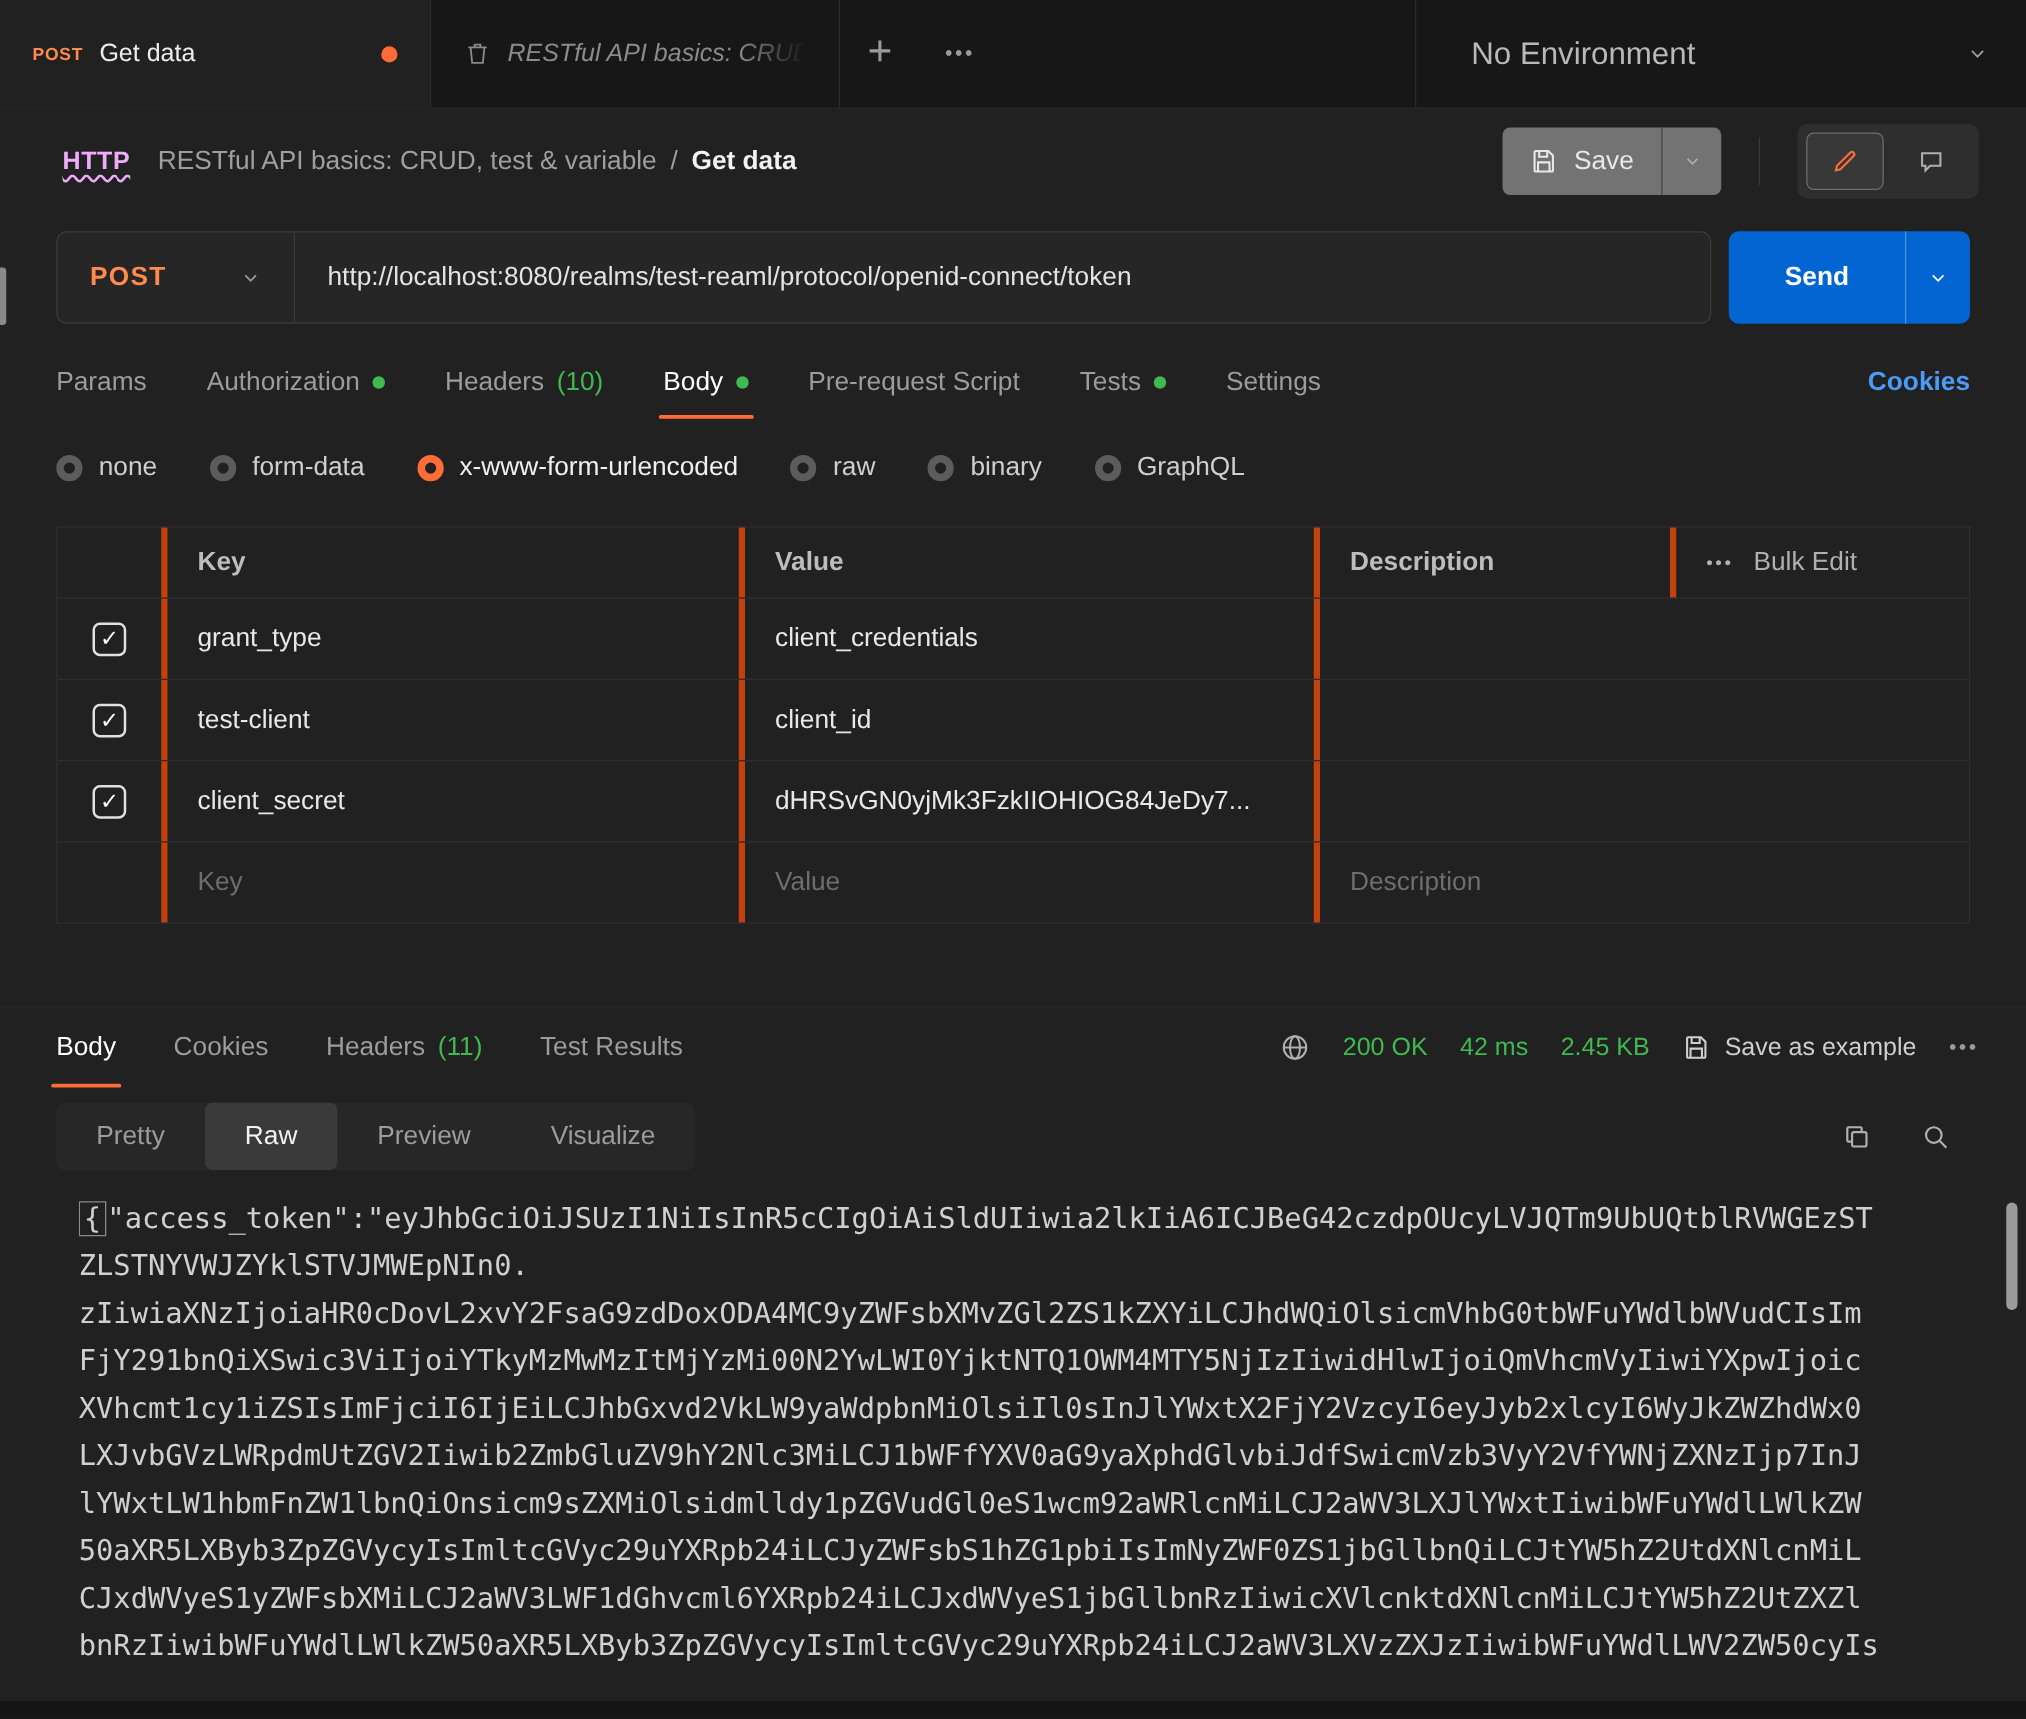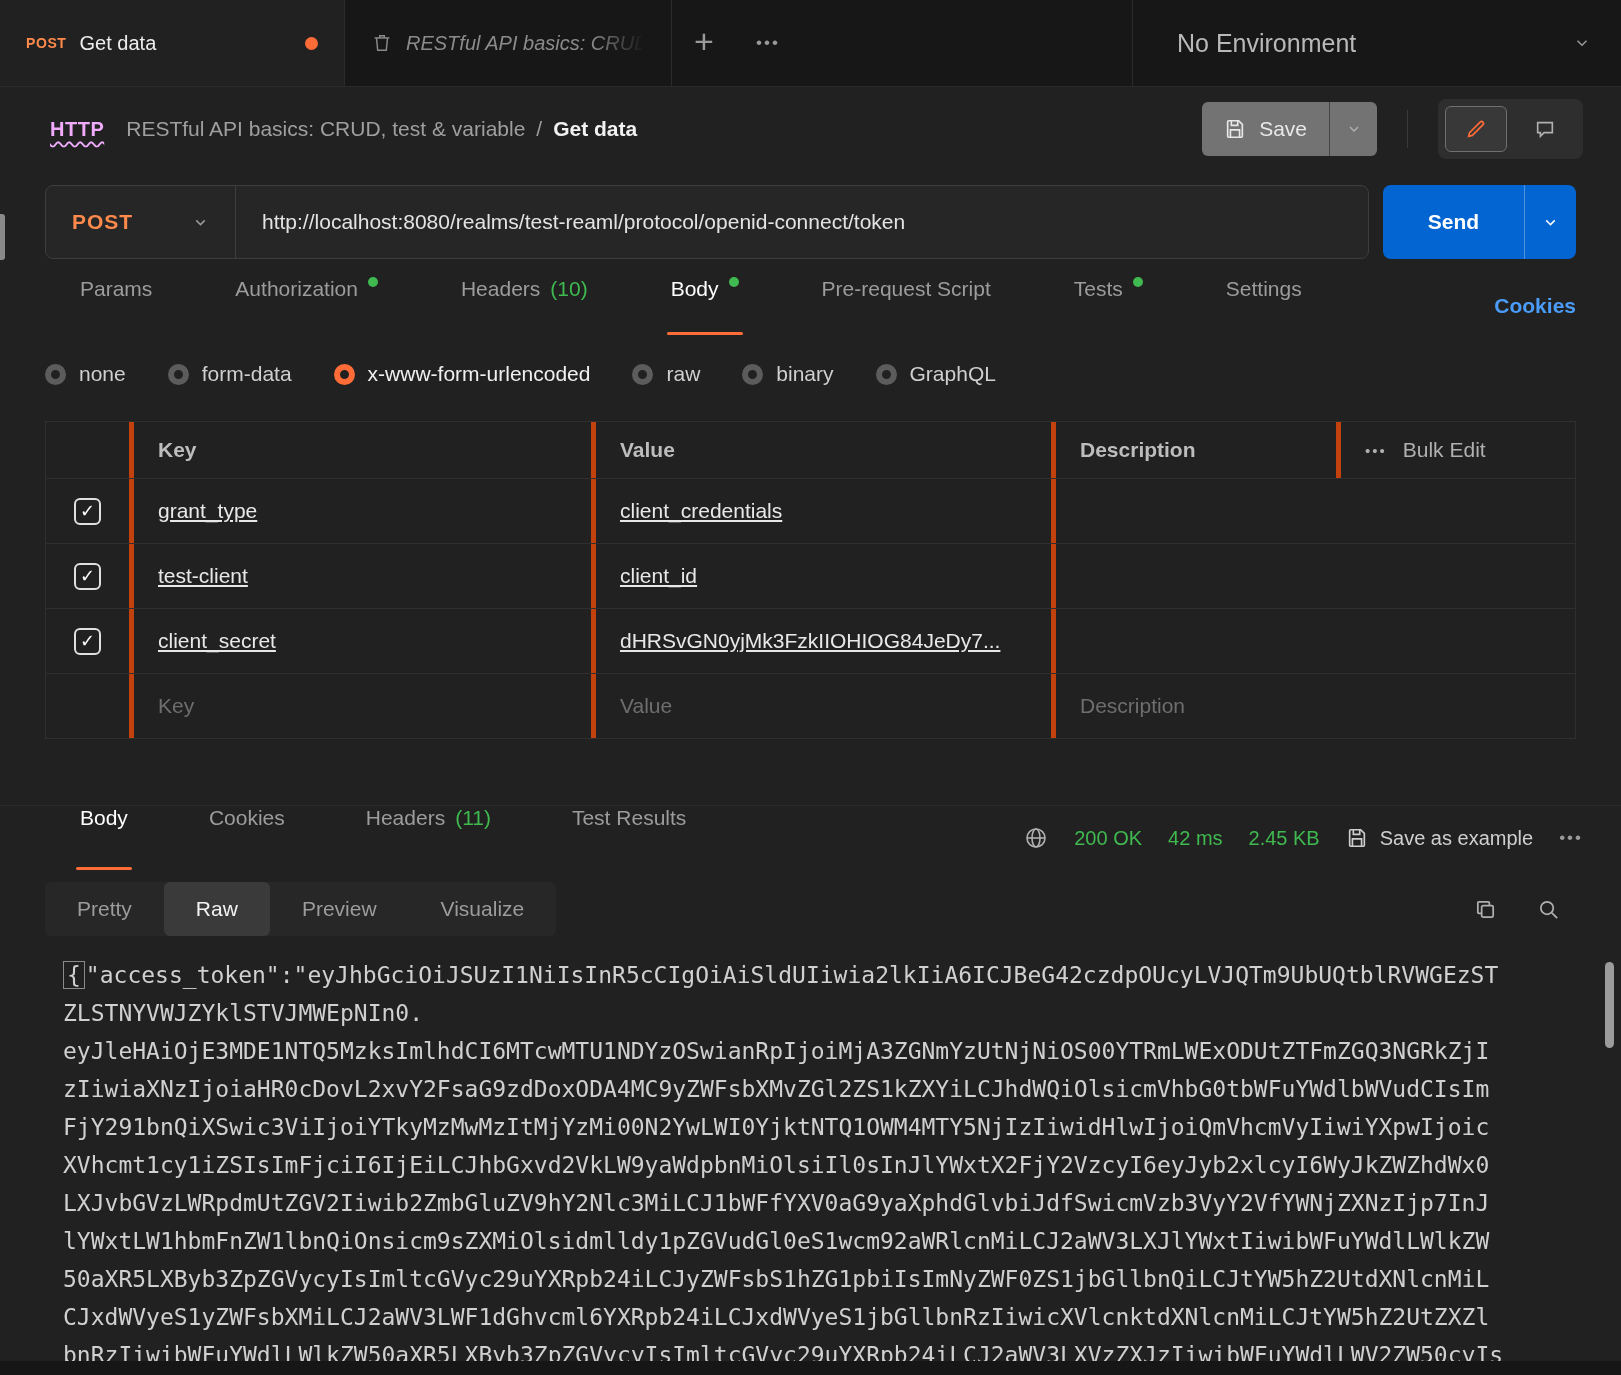--- a/index.html
+++ b/index.html
@@ -54,21 +54,21 @@
   .method-select { width:190px; display:flex; align-items:center; justify-content:space-between; padding:0 26px;
     border-right:1px solid #3d3d3d; color:#ff8a4c; font-weight:700; font-size:21px; letter-spacing:1px; cursor:pointer; }
   .method-select .chev { color:#9a9a9a; }
   .url-input { flex:1; display:flex; align-items:center; padding:0 26px; font-size:21px; color:#e3e3e3; white-space:nowrap; cursor:text; }
   .send-btn { width:193px; display:flex; background:#0265d2; border-radius:8px; overflow:hidden; border:none; padding:0; cursor:pointer; }
   .send-main { flex:1; display:flex; align-items:center; justify-content:center; color:#fff; font-size:21px; font-weight:600; font-family:inherit; }
   .send-caret { width:52px; border-left:1px solid rgba(255,255,255,.3); display:flex; align-items:center; justify-content:center; color:#fff; }
 
   
   .req-tabs { margin:18px 45px 0; display:flex; align-items:center; gap:48px; height:58px; font-size:21px; color:#9c9c9c; }
-  .rtab { display:flex; align-items:flex-start; gap:10px; height:100%; position:relative; cursor:pointer; white-space:nowrap;margin-left:35px; }
+  .rtab { display:flex; align-items:center; gap:10px; height:100%; position:relative; cursor:pointer; white-space:nowrap; }
   .rtab.active { color:#ffffff; }
   .rtab.active::after { content:""; position:absolute; left:-4px; right:-4px; bottom:0; height:3px; background:#ff6c37; border-radius:2px; }
   .dot { width:10px; height:10px; border-radius:50%; background:#3fb950; }
   .count { color:#3fb950; }
   .cookies { margin-left:auto; color:#4a9cf8; font-weight:600; font-size:21px; cursor:pointer; }
 
   
   .bodytype-row { margin:16px 45px 0; display:flex; align-items:center; gap:42px; font-size:21px; color:#cfcfcf; height:46px; }
   .radio { display:flex; align-items:center; gap:13px; cursor:pointer; }
   .rdot { width:21px; height:21px; border-radius:50%; border:6px solid #5c5c5c; background:transparent; }
@@ -82,21 +82,21 @@
   .trow:last-child { border-bottom:none; }
   .tcell { display:flex; align-items:center; padding:0 24px; border-right:5px solid #c2410c; min-height:64px; }
   .trow.thead .tcell { min-height:56px; }
   .tcell:last-child { border-right:none; }
   .ccell { justify-content:center; padding:0; }
   .becell { gap:16px; color:#b0b0b0; font-weight:400; }
   .bulk-dots { font-size:15px; letter-spacing:2px; color:#b0b0b0; }
   .ph { color:#6e6e6e; }
   .checkbox { width:27px; height:27px; border:2px solid #e0e0e0; border-radius:6px; display:flex; align-items:center;
     justify-content:center; font-size:18px; font-weight:700; color:#ffffff; cursor:pointer; }
-  .cellval { white-space:nowrap; overflow:hidden;text-decoration:underline; }
+  .cellval { white-space:nowrap; overflow:hidden; }
 
   
   .resp-section { margin-top:66px; border-top:1px solid #2b2b2b; }
   .resp-header { display:flex; align-items:center; gap:46px; padding:0 38px 0 45px; height:64px; font-size:21px; color:#9c9c9c; }
   .resp-meta { margin-left:auto; display:flex; align-items:center; gap:26px; font-size:20px; }
   .green { color:#3fb950; }
   .save-example { display:flex; align-items:center; gap:12px; color:#cfcfcf; cursor:pointer; }
   .meta-more { color:#9a9a9a; font-size:17px; letter-spacing:2px; cursor:pointer; }
 
   .viewbar { margin:12px 45px 0; display:flex; align-items:center; height:54px; }
@@ -386,21 +386,20 @@
             <circle cx="10.5" cy="10.5" r="6.5"></circle>
               <path d="M15.5 15.5L21 21"></path>
           </svg>
         </span>
       </div>
     </div>
 
     <div class="resp-body">
       <div class="cline"><span class="brace-box">{</span><span>"access_token":"eyJhbGciOiJSUzI1NiIsInR5cCIgOiAiSldUIiwia2lkIiA6ICJBeG42czdpOUcyLVJQTm9UbUQtblRVWGEzST</span></div>
       <div class="cline">ZLSTNYVWJZYklSTVJMWEpNIn0.</div>
-      <div class="cline">eyJleHAiOjE3MDE1NTQ5MzksImlhdCI6MTcwMTU1NDYzOSwianRpIjoiMjA3ZGNmYzUtNjNiOS00YTRmLWExODUtZTFmZGQ3NGRkZjI</div>
       <div class="cline">zIiwiaXNzIjoiaHR0cDovL2xvY2FsaG9zdDoxODA4MC9yZWFsbXMvZGl2ZS1kZXYiLCJhdWQiOlsicmVhbG0tbWFuYWdlbWVudCIsIm</div>
       <div class="cline">FjY291bnQiXSwic3ViIjoiYTkyMzMwMzItMjYzMi00N2YwLWI0YjktNTQ1OWM4MTY5NjIzIiwidHlwIjoiQmVhcmVyIiwiYXpwIjoic</div>
       <div class="cline">XVhcmt1cy1iZSIsImFjciI6IjEiLCJhbGxvd2VkLW9yaWdpbnMiOlsiIl0sInJlYWxtX2FjY2VzcyI6eyJyb2xlcyI6WyJkZWZhdWx0</div>
       <div class="cline">LXJvbGVzLWRpdmUtZGV2Iiwib2ZmbGluZV9hY2Nlc3MiLCJ1bWFfYXV0aG9yaXphdGlvbiJdfSwicmVzb3VyY2VfYWNjZXNzIjp7InJ</div>
       <div class="cline">lYWxtLW1hbmFnZW1lbnQiOnsicm9sZXMiOlsidmlldy1pZGVudGl0eS1wcm92aWRlcnMiLCJ2aWV3LXJlYWxtIiwibWFuYWdlLWlkZW</div>
       <div class="cline">50aXR5LXByb3ZpZGVycyIsImltcGVyc29uYXRpb24iLCJyZWFsbS1hZG1pbiIsImNyZWF0ZS1jbGllbnQiLCJtYW5hZ2UtdXNlcnMiL</div>
       <div class="cline">CJxdWVyeS1yZWFsbXMiLCJ2aWV3LWF1dGhvcml6YXRpb24iLCJxdWVyeS1jbGllbnRzIiwicXVlcnktdXNlcnMiLCJtYW5hZ2UtZXZl</div>
       <div class="cline">bnRzIiwibWFuYWdlLWlkZW50aXR5LXByb3ZpZGVycyIsImltcGVyc29uYXRpb24iLCJ2aWV3LXVzZXJzIiwibWFuYWdlLWV2ZW50cyIs</div>
     </div>
   </div>

